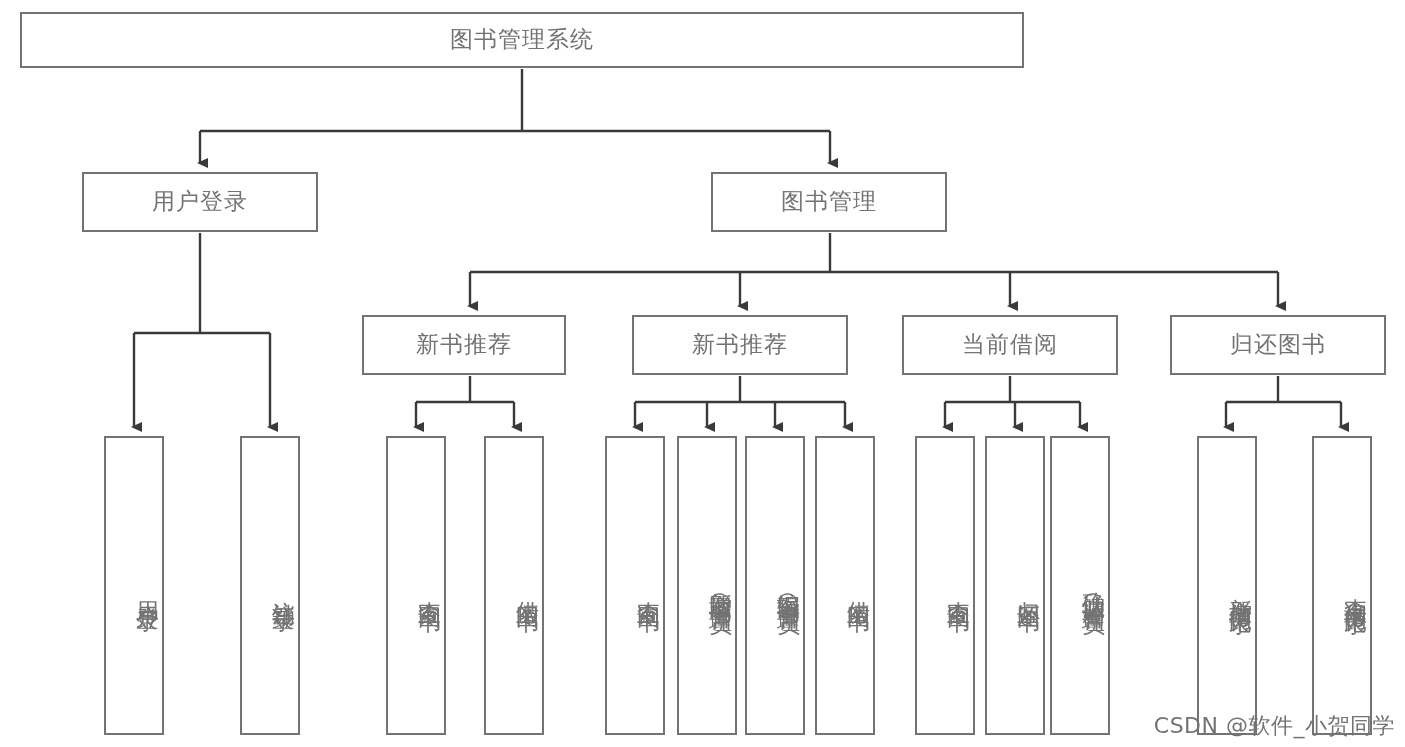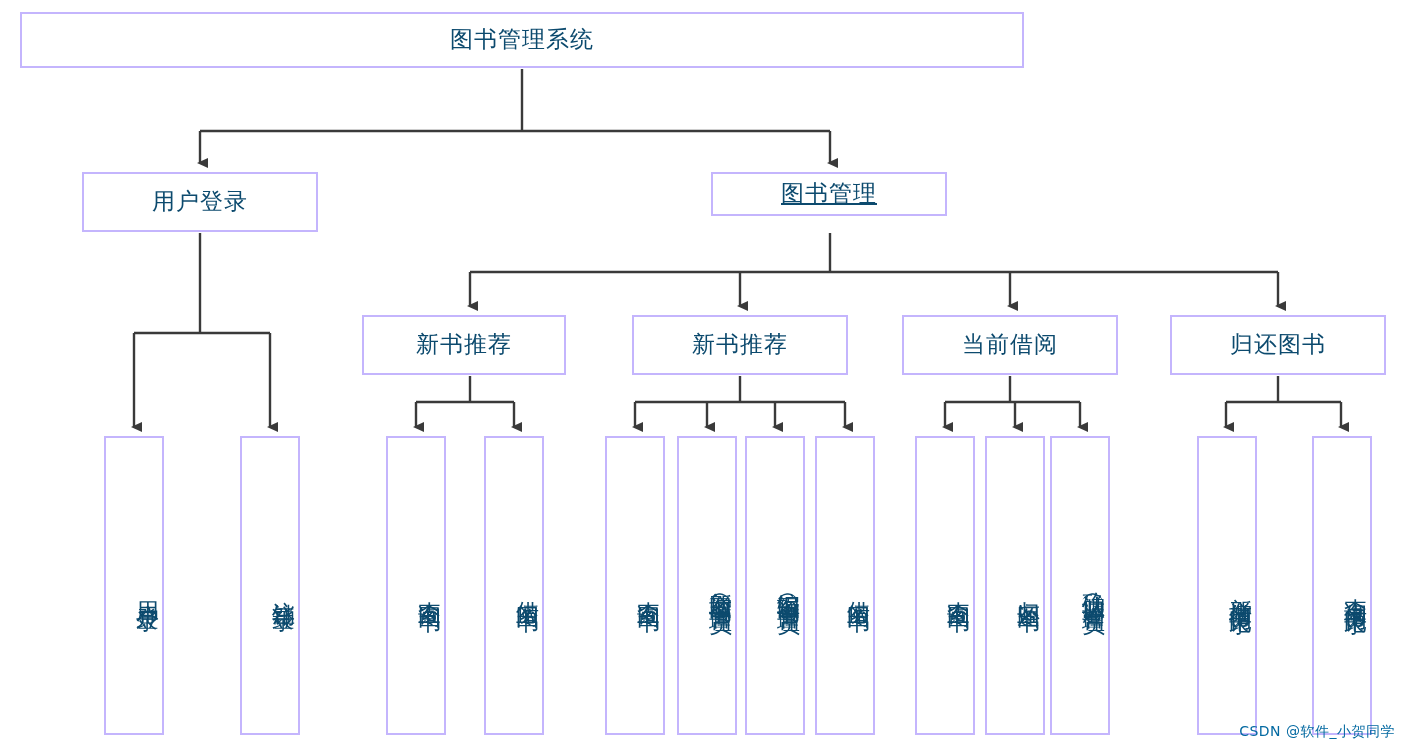--- a/index.html
+++ b/index.html
@@ -10,25 +10,25 @@
     overflow:hidden;
     position:relative;
   }
   #diagram{
     position:absolute;left:0;top:0;width:1405px;height:747px;
   }
   .node{
     position:absolute;
     box-sizing:border-box;
     background:#ffffff;
-    border:2px solid #c4b5fd;
+    border:2px solid #737373;
     display:flex;
     align-items:center;
     justify-content:center;
-    color:#0c4a6e;
+    color:#737373;
   }
   .node.h{
     font-size:23px;
     line-height:1.1;
     letter-spacing:1px;
   }
   .node.v{
     writing-mode:vertical-rl;
     text-orientation:upright;
     font-size:23px;
@@ -49,22 +49,22 @@
     white-space:normal;
   }
   svg.links{
     position:absolute;left:0;top:0;width:1405px;height:747px;
     pointer-events:none;
   }
   .watermark{
     position:absolute;
     right:10px;
     bottom:6px;
-    font-size:14px;
-    color:#0369a1;
+    font-size:22px;
+    color:#737373;
     letter-spacing:0.5px;
     white-space:nowrap;
   }
 </style>
 </head>
 <body>
 
 <div id="diagram">
 
   <svg class="links" viewBox="0 0 1405 747">
@@ -117,21 +117,21 @@
     </g>
   </svg>
 
   <div class="node h" style="left:20px;top:12px;width:1004px;height:56px;">
     <span class="label">图书管理系统</span>
   </div>
 
   <div class="node h" style="left:82px;top:172px;width:236px;height:60px;">
     <span class="label">用户登录</span>
   </div>
-  <div class="node h" style="left:711px;top:172px;width:236px;height:44px;text-decoration:underline;">
+  <div class="node h" style="left:711px;top:172px;width:236px;height:60px;">
     <span class="label">图书管理</span>
   </div>
 
   <div class="node h" style="left:362px;top:315px;width:204px;height:60px;">
     <span class="label">新书推荐</span>
   </div>
   <div class="node h" style="left:632px;top:315px;width:216px;height:60px;">
     <span class="label">新书推荐</span>
   </div>
   <div class="node h" style="left:902px;top:315px;width:216px;height:60px;justify-content:center;">

